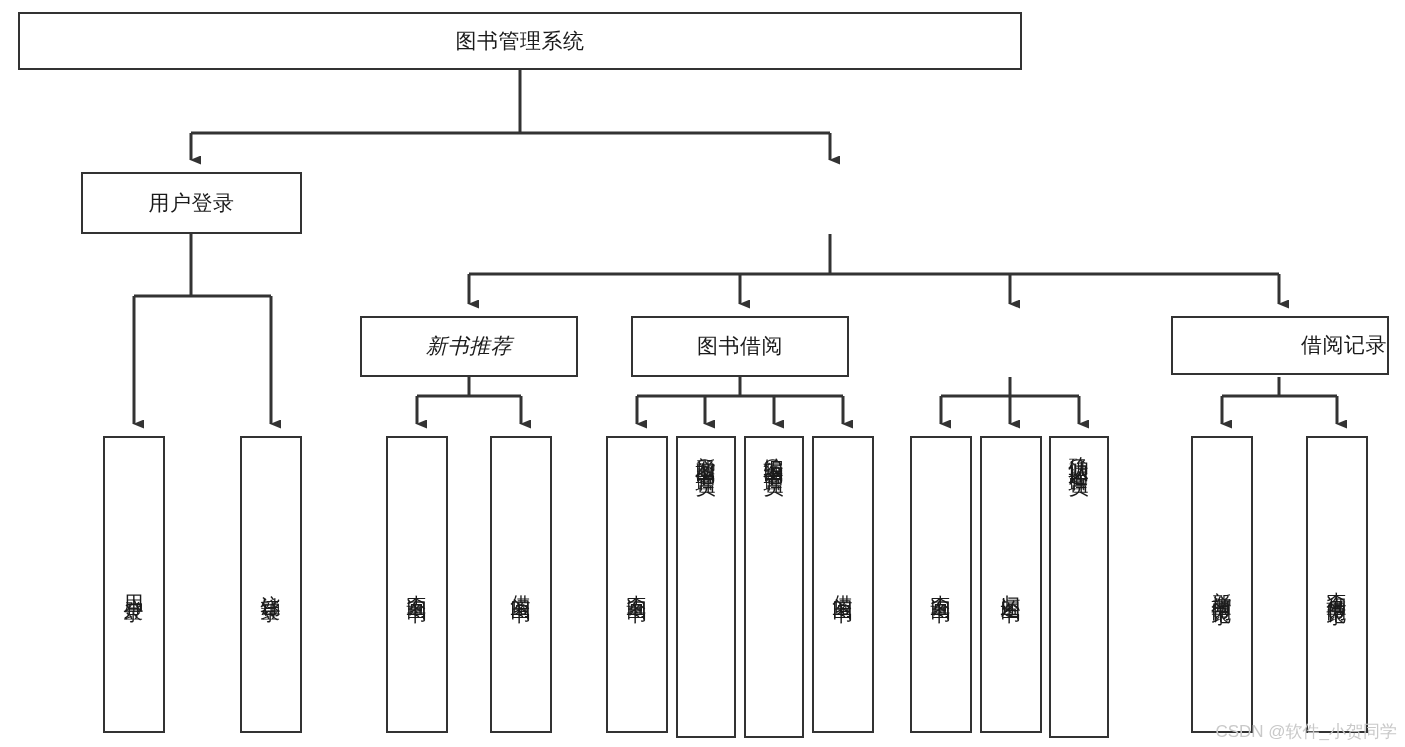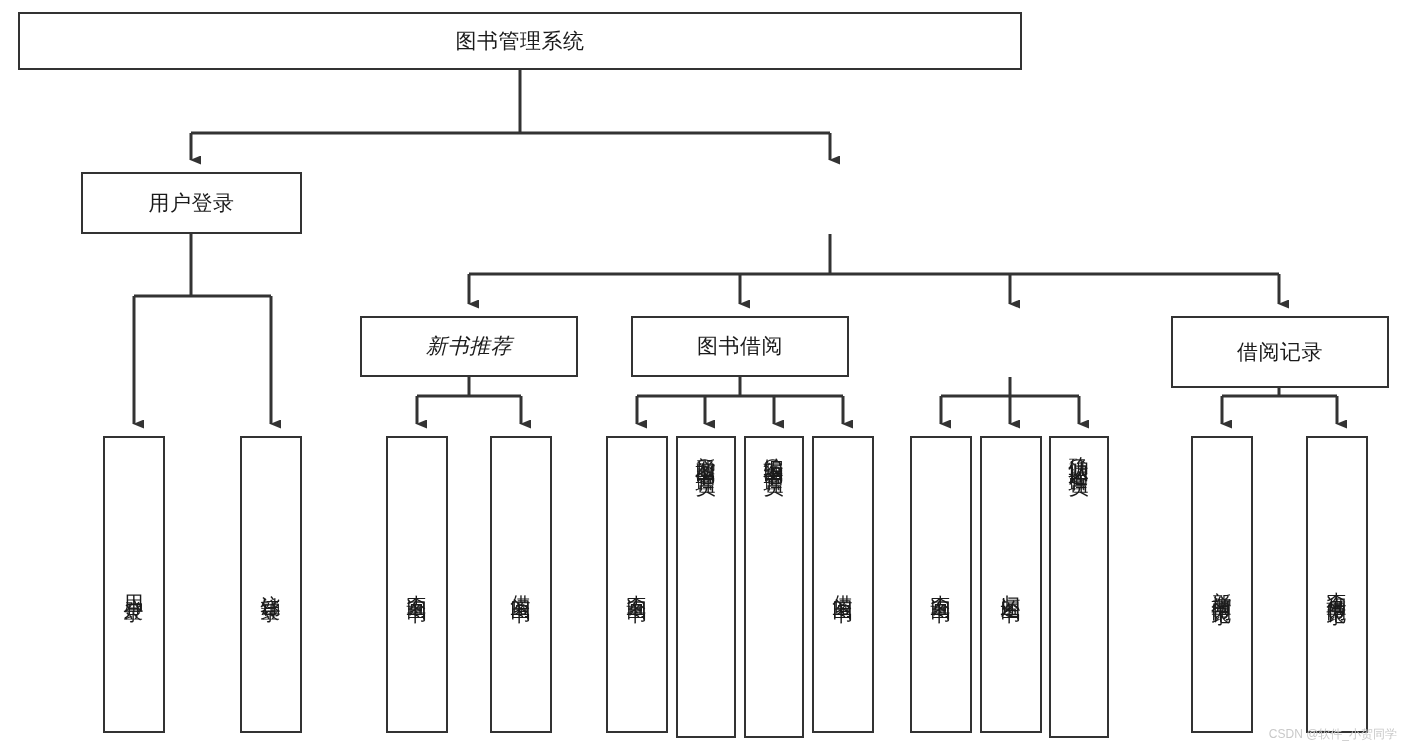--- a/index.html
+++ b/index.html
@@ -65,21 +65,21 @@
     padding-top: 0;
   }
   .node.vertical.topalign {
     align-items: flex-start;
     padding-top: 3px;
   }
   .watermark {
     position: absolute;
     right: 8px;
     bottom: 4px;
-    font-size: 12px;
+    font-size: 17px;
     color: #c9c9c9;
     white-space: nowrap;
     font-family: "Liberation Sans", "DejaVu Sans", sans-serif;
   }
 </style>
 </head>
 <body>
 
 <div id="diagram-root">
 
@@ -145,21 +145,21 @@
 
   <div class="node horizontal" style="left:360px; top:316px; width:218px; height:61px;font-style:italic;">
     <span class="node-label">新书推荐</span>
   </div>
 
   <div class="node horizontal" style="left:631px; top:316px; width:218px; height:61px;">
     <span class="node-label">图书借阅</span>
   </div>
 
 
-  <div class="node horizontal" style="left:1171px; top:316px; width:218px; height:72px;">
+  <div class="node horizontal" style="left:1171px; top:316px; width:218px; height:59px;justify-content:flex-end;">
     <span class="node-label">借阅记录</span>
   </div>
 
   <div class="node vertical" style="left:103px; top:436px; width:62px; height:297px;">
     <span class="node-label">用户登录</span>
   </div>
 
   <div class="node vertical" style="left:240px; top:436px; width:62px; height:297px;">
     <span class="node-label">注销登录</span>
   </div>

